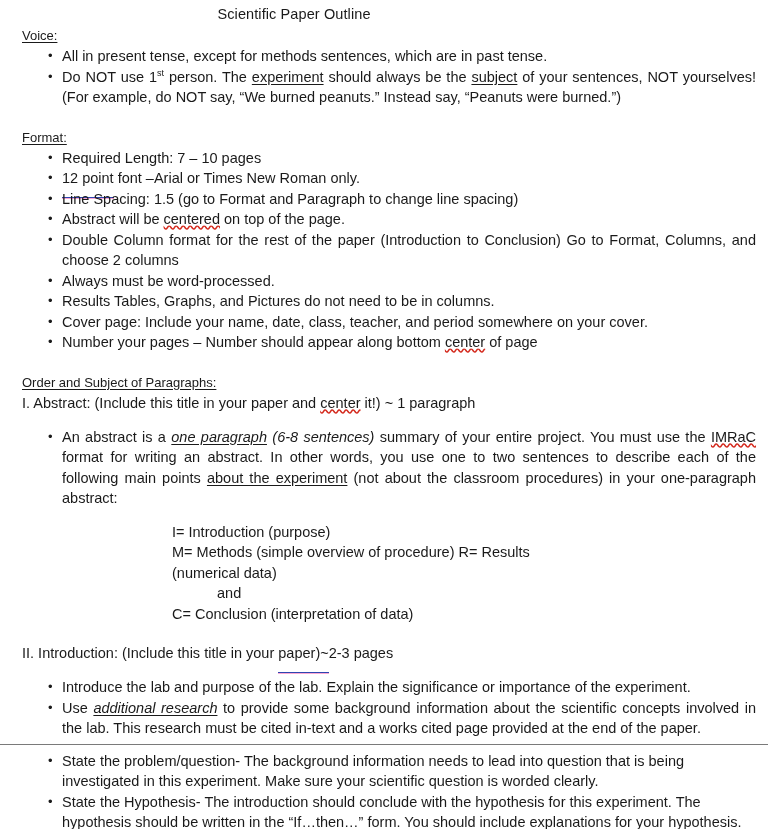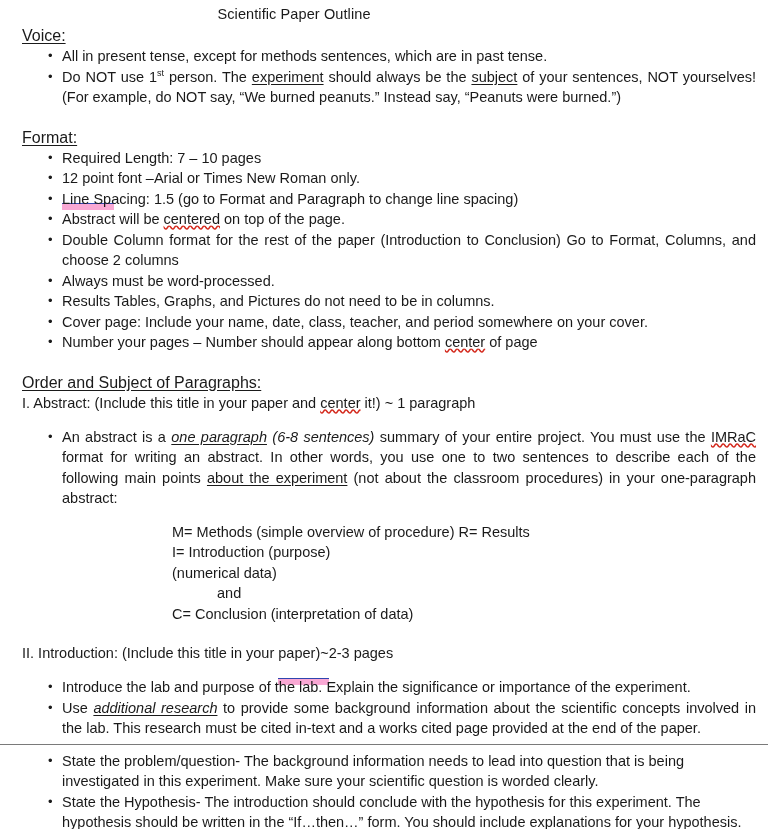--- a/index.html
+++ b/index.html
@@ -25,21 +25,21 @@
   .doc-title {
     text-align: center;
     font-size: 14.5px;
     line-height: 22px;
     padding-top: 3px;
     padding-right: 180px;
     letter-spacing: 0.1px;
   }
   .section-head {
     margin: 0 0 0 22px;
-    font-size: 16px;
+    font-size: 13px;
     line-height: 21px;
     text-decoration: underline;
     text-underline-offset: 2px;
   }
   .gap-m { height: 13px; }
   .gap-l { height: 19px; }
   ul.bullets {
     list-style: none;
     margin: 0;
     padding: 0;
@@ -92,23 +92,23 @@
   }
   
   .sp {
     text-decoration: underline wavy #d42a1e;
     text-decoration-skip-ink: none;
     text-underline-offset: 1px;
     -webkit-text-decoration: underline wavy #d42a1e;
   }
   
   .gr {
-    border-bottom: 6px solid #f9a8d4;
+    border-bottom: 1px solid #f9a8d4;
     box-shadow: inset 0 -3px 0 -2px #2f46b0;
-    padding-bottom: 18px;
+    padding-bottom: 12px;
   }
   hr.divider {
     border: 0;
     border-top: 1.4px solid #7a7a7a;
     margin: 0;
     width: 100%;
   }
   .hr-wrap { padding: 5px 0 6px 0; }
 </style>
 </head>
@@ -146,22 +146,22 @@
 
   <div class="gap-m"></div>
 
   <ul class="bullets">
     <li class="justify"><span>An abstract is a </span><i class="undl">one paragraph</i><span> </span><i>(6-8 sentences)</i><span> summary of your entire project. You must use the </span><span class="sp">IMRaC</span><span> format for writing an abstract. In other words, you use one to two sentences to describe each of the following main points </span><u class="plain">about the experiment</u><span> (not about the classroom procedures) in your one-paragraph abstract:</span></li>
   </ul>
 
   <div class="gap-m"></div>
 
   <div class="indent-block">
+    <div>I= Introduction (purpose)</div>
     <div>M= Methods (simple overview of procedure) R= Results</div>
-    <div>I= Introduction (purpose)</div>
     <div>(numerical data)</div>
     <div class="and-line">and</div>
     <div>C= Conclusion (interpretation of data)</div>
   </div>
 
   <div class="gap-l"></div>
 
   <div class="numbered"><span>II.  Introduction: (Include this title in your </span><span class="gr">paper)~</span><span>2-3 pages</span></div>
 
   <div class="gap-m"></div>

